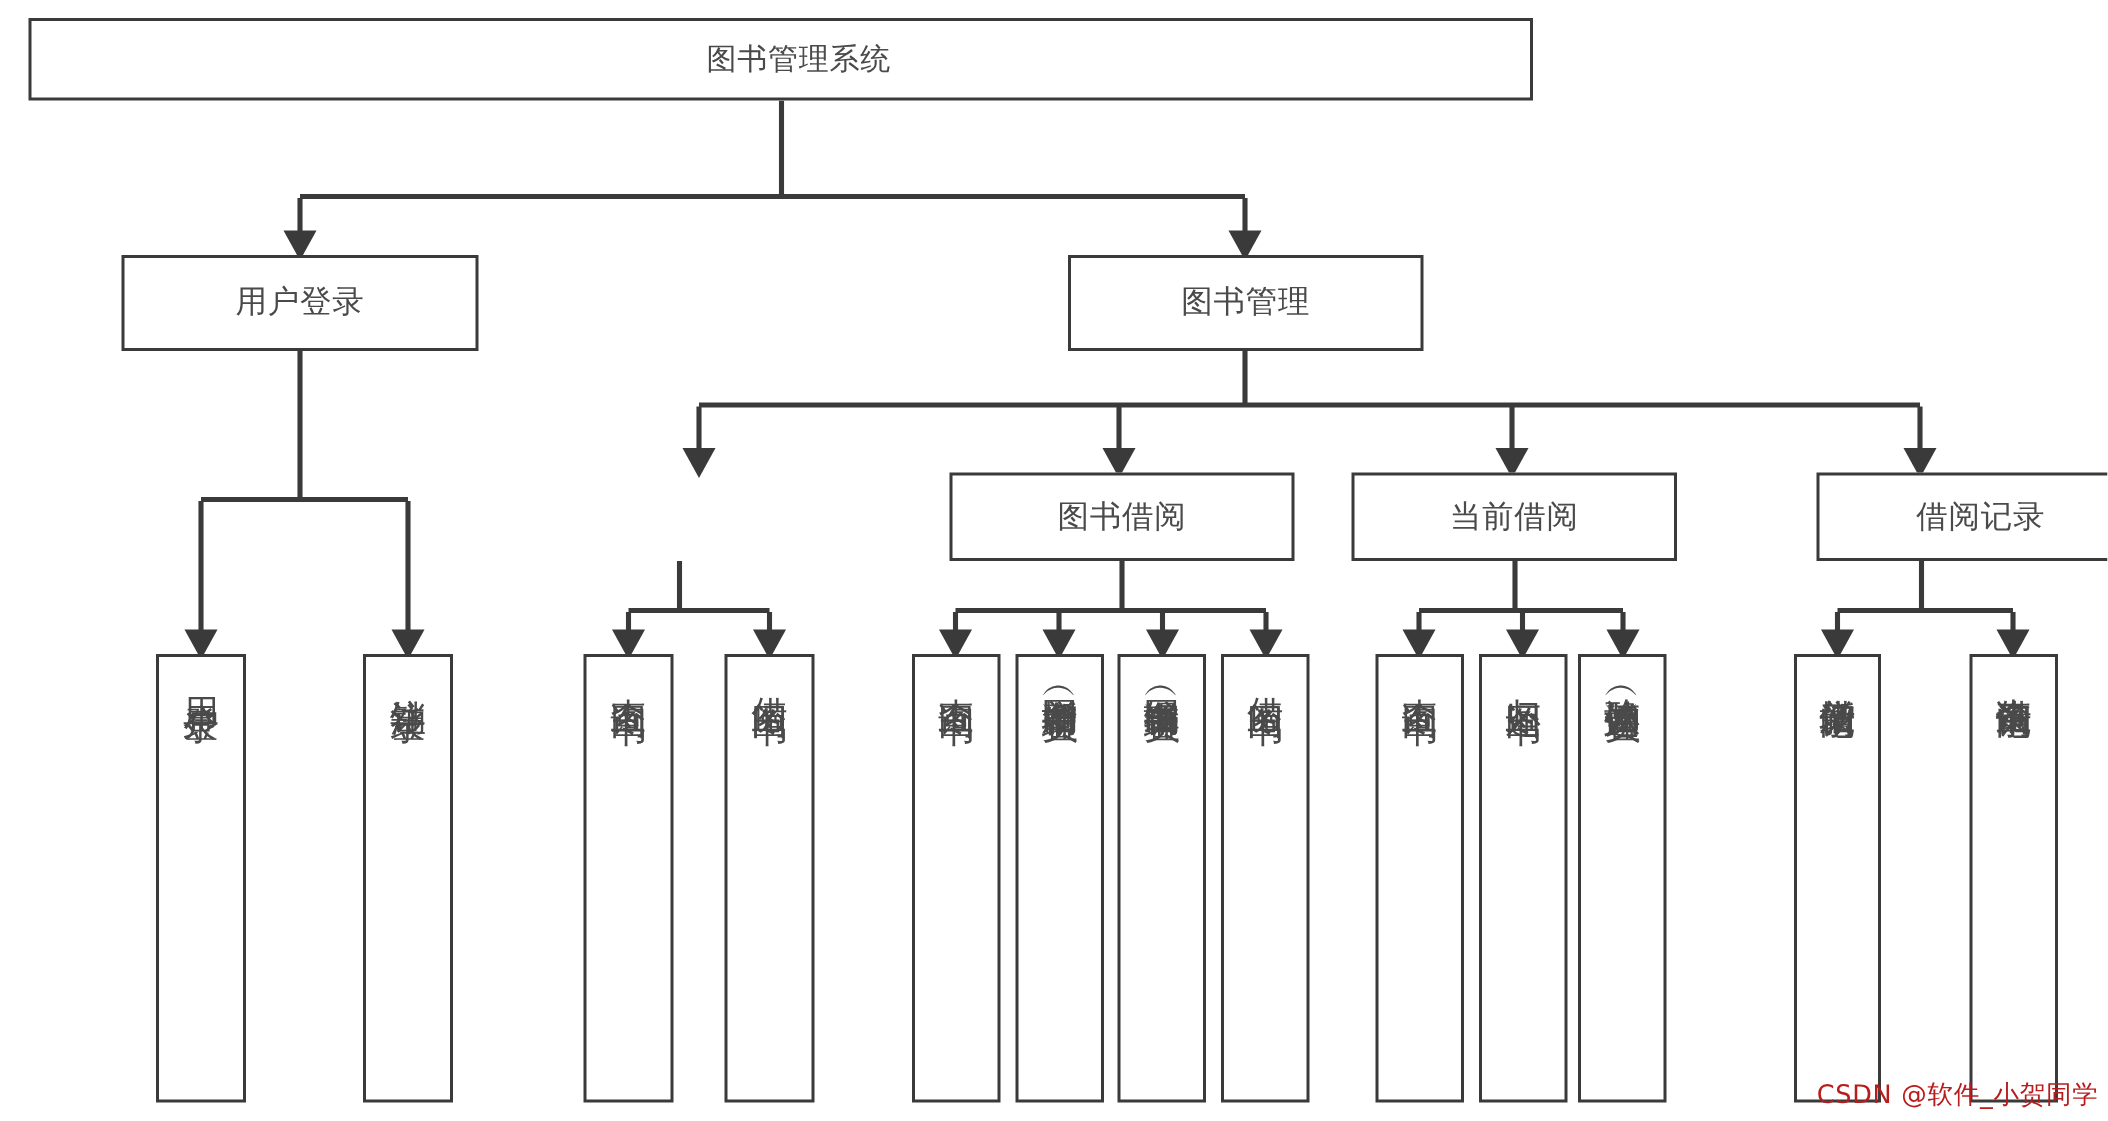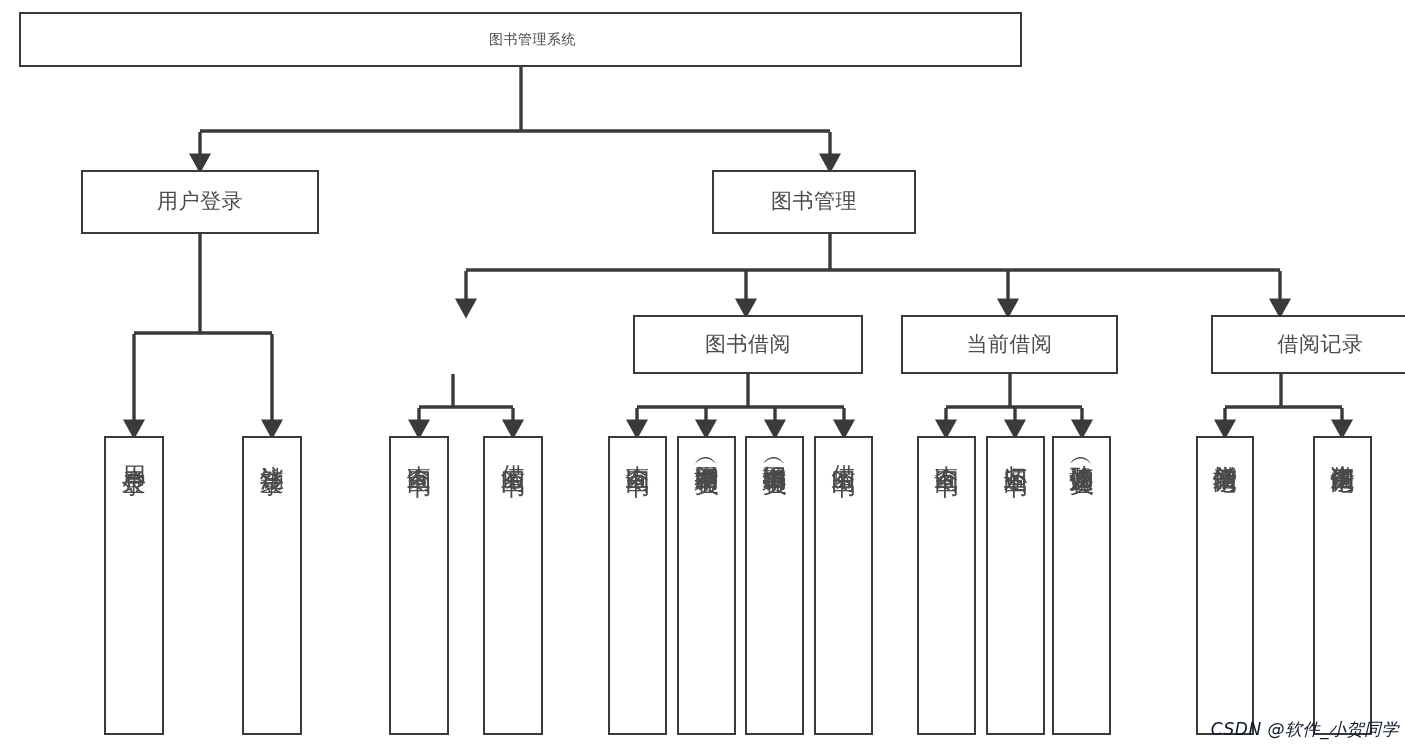--- a/index.html
+++ b/index.html
@@ -36,46 +36,45 @@
     color:#4a4a4a;
     line-height:1.12;
     text-align:center;
     white-space:nowrap;
   }
   
   .node.horiz .label{
     font-size:21px;
     letter-spacing:.5px;
   }
-  .node.root .label{font-size:14px;margin-left:24px;}
+  .node.root .label{font-size:20px;margin-left:24px;}
   
   .node.vert{
     align-items:flex-start;
     justify-content:center;
     padding-top:8px;
   }
   .node.vert .label{
     writing-mode:vertical-rl;
     text-orientation:upright;
     font-size:24px;
     line-height:1.0;
     letter-spacing:3px;
     white-space:normal;
   }
   .node.vert.tall .label{letter-spacing:1px;}
   .watermark{
     position:absolute;
     right:6px;
     bottom:6px;
     font-size:17px;
-    color:#0f172a;
+    color:#b91c1c;
     letter-spacing:.5px;
     z-index:5;
     white-space:nowrap;
-    font-style:italic;
   }
 </style>
 </head>
 <body>
 
 <div id="canvas">
 
   <svg id="wires" viewBox="0 0 1405 747" width="1405" height="747" xmlns="http://www.w3.org/2000/svg">
     <defs>
       <marker id="arrow" viewBox="0 0 12 12" refX="5.2" refY="6" markerWidth="7.2" markerHeight="7.2" orient="auto-start-reverse">
@@ -126,21 +125,21 @@
     </g>
   </svg>
 
   <div class="node horiz root" style="left:19px;top:12px;width:1003px;height:55px;">
     <span class="label">图书管理系统</span>
   </div>
 
   <div class="node horiz" style="left:81px;top:170px;width:238px;height:64px;">
     <span class="label">用户登录</span>
   </div>
-  <div class="node horiz" style="left:712px;top:170px;width:204px;height:64px;">
+  <div class="node horiz" style="left:712px;top:170px;width:237px;height:64px;">
     <span class="label">图书管理</span>
   </div>
 
   <div class="node horiz" style="left:901px;top:315px;width:217px;height:59px;">
     <span class="label">当前借阅</span>
   </div>
   <div class="node horiz" style="left:633px;top:315px;width:230px;height:59px;">
     <span class="label">图书借阅</span>
   </div>
   <div class="node horiz" style="left:1171px;top:315px;width:219px;height:59px;margin-left:40px;">

